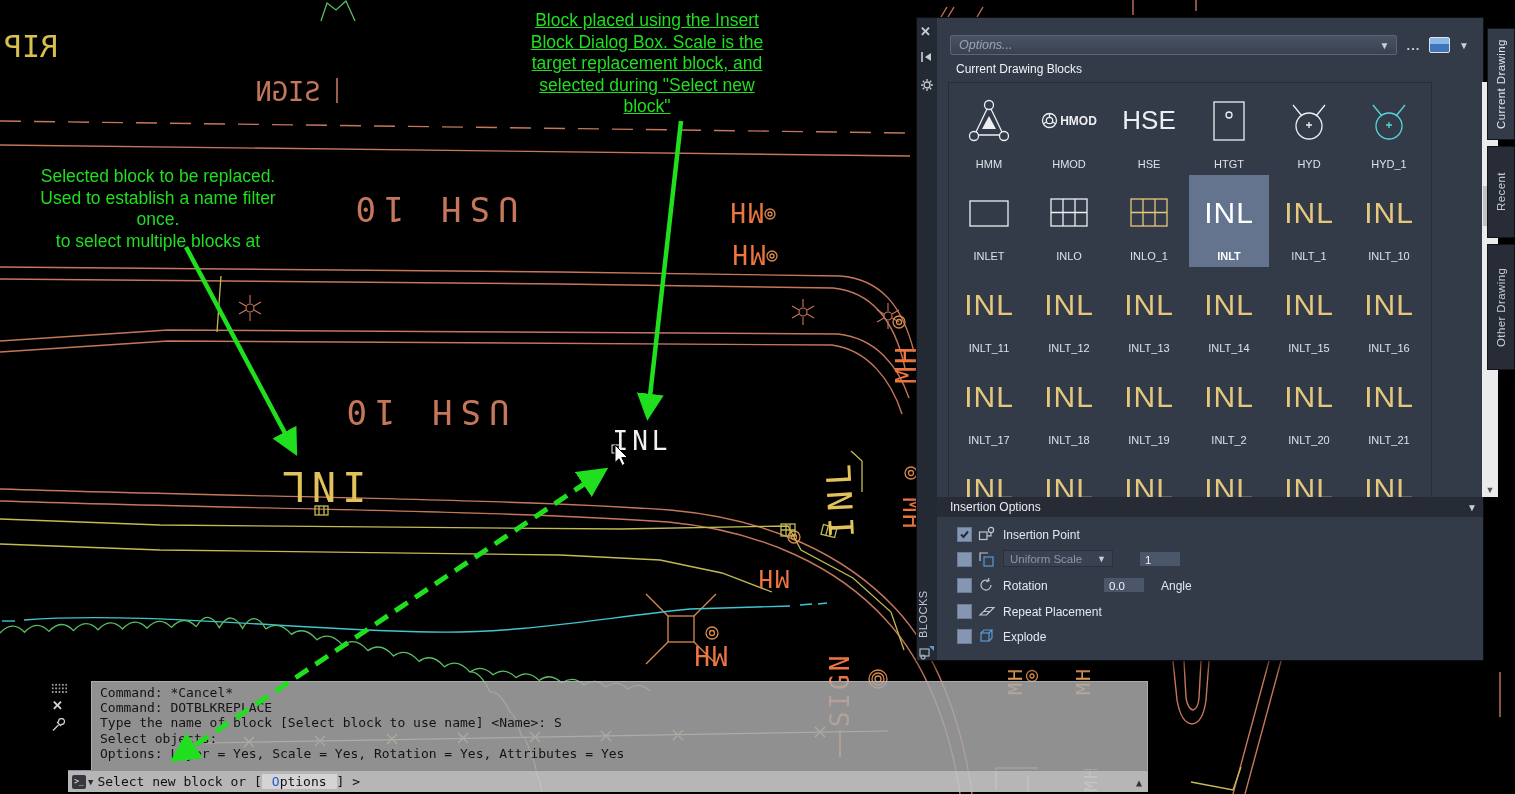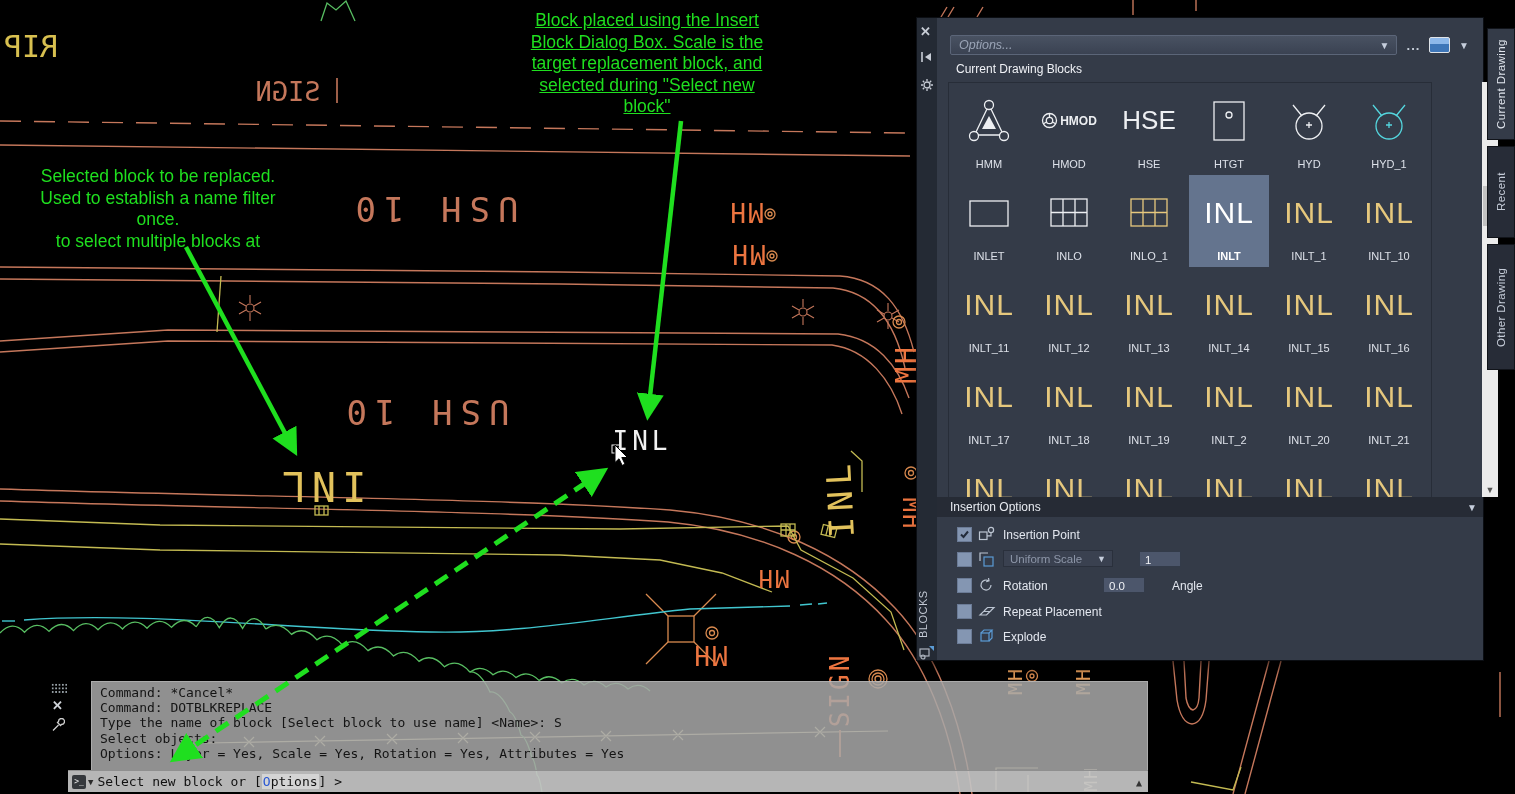--- a/index.html
+++ b/index.html
@@ -22,21 +22,21 @@
   #cmd-body{position:absolute;left:18px;top:0;right:0;bottom:21px;
       background:rgba(168,168,168,0.86);border:1px solid rgba(215,215,215,.4);border-bottom:none;
       padding:3px 0 0 8px;box-sizing:border-box;margin-left:23px;}
   .cmd-line{font-family:"DejaVu Sans Mono",monospace;font-size:13px;line-height:15.2px;color:#141414;white-space:pre;}
   #cmd-input{position:absolute;left:18px;bottom:0;right:0;height:21px;background:rgba(196,196,196,0.93);
       border-top:1px solid #8f8f8f;display:flex;align-items:center;font-family:"DejaVu Sans Mono",monospace;
       font-size:13px;color:#111;}
   .prompt-icon{width:14px;height:14px;background:#35383c;border-radius:2px;color:#e8e8e8;
       font-size:8px;line-height:14px;text-align:center;margin-left:4px;font-family:"DejaVu Sans Mono",monospace;}
   .prompt-caret{font-size:9px;color:#2a2a2a;margin:0 4px 0 2px;}
-  .opt-hl{background:#d4d4d4;padding:0 1px;}
+  .opt-hl{background:#d4d4d4;padding:0 10px;}
   .opt-first{color:#2756d4;}
   .cmd-upbtn{position:absolute;right:6px;bottom:4px;font-size:10px;color:#333;}
   
   #palette{position:absolute;left:917px;top:18px;width:566px;height:642px;z-index:4;
       background:#343b48;box-shadow:0 0 0 1px #0b0e13,5px 6px 12px rgba(0,0,0,.65);}
   #pal-strip{position:absolute;left:0;top:0;width:20px;height:100%;background:#242a34;}
   .strip-ico{position:absolute;left:3px;color:#c8cdd6;}
   #pal-main{position:absolute;left:20px;top:0;right:0;bottom:0;background:#343b48;}
   #filter-row{position:absolute;left:13px;top:16px;right:8px;height:22px;display:flex;align-items:center;}
   #filter-box{width:453px;height:20px;background:linear-gradient(#495262,#3a4252);
@@ -73,21 +73,21 @@
   .cb{width:13px;height:13px;background:#8496b2;border:1px solid #6b7b96;margin-right:6px;position:relative;}
   .cb svg{position:absolute;left:1px;top:1px;}
   .opt-ico{width:18px;height:16px;margin-right:7px;}
   .opt-ico svg{stroke:#bcc5d2;fill:none;stroke-width:1.2;}
   .opt-ico.blue svg{stroke:#5b9bd5;}
   .dd{width:110px;height:17px;background:#3a4150;border:1px solid #2a303c;color:#8d96a8;font-size:11.5px;
       display:flex;align-items:center;padding-left:6px;box-sizing:border-box;}
   .dd .caret{margin-left:auto;font-size:9px;}
   .num-in{width:42px;height:16px;background:#4c566b;border:1px solid #333b49;color:#f0f2f6;font-size:11.5px;
       line-height:16px;padding-left:5px;box-sizing:border-box;}
-  .ang-lbl{margin-left:27px;}
+  .ang-lbl{margin-left:16px;}
   #blocks-vlabel{position:absolute;left:0px;top:562px;width:20px;height:68px;color:#c3c9d4;font-size:11px;
       writing-mode:vertical-rl;transform:rotate(180deg);text-align:center;letter-spacing:.5px;}
   #corner-ico{position:absolute;left:2px;top:627px;}
   
   .vtab{position:absolute;left:1487px;width:26px;z-index:4;background:#272c37;border:1px solid #11141a;
       color:#c5ccd8;font-size:11.5px;writing-mode:vertical-rl;transform:rotate(180deg);
       display:flex;align-items:center;justify-content:center;letter-spacing:.4px;}
   .vtab.active{background:#343b48;color:#dfe4ec;}
   #tab1{top:28px;height:110px;} #tab2{top:146px;height:90px;} #tab3{top:244px;height:124px;}
   #cursor{position:absolute;left:614px;top:444px;z-index:6;}

